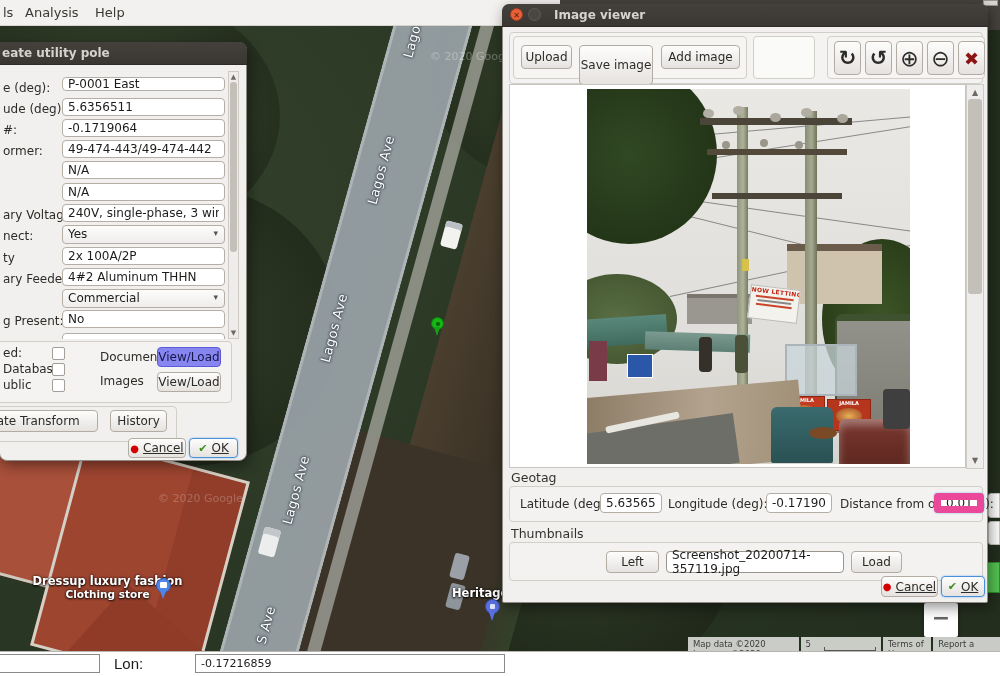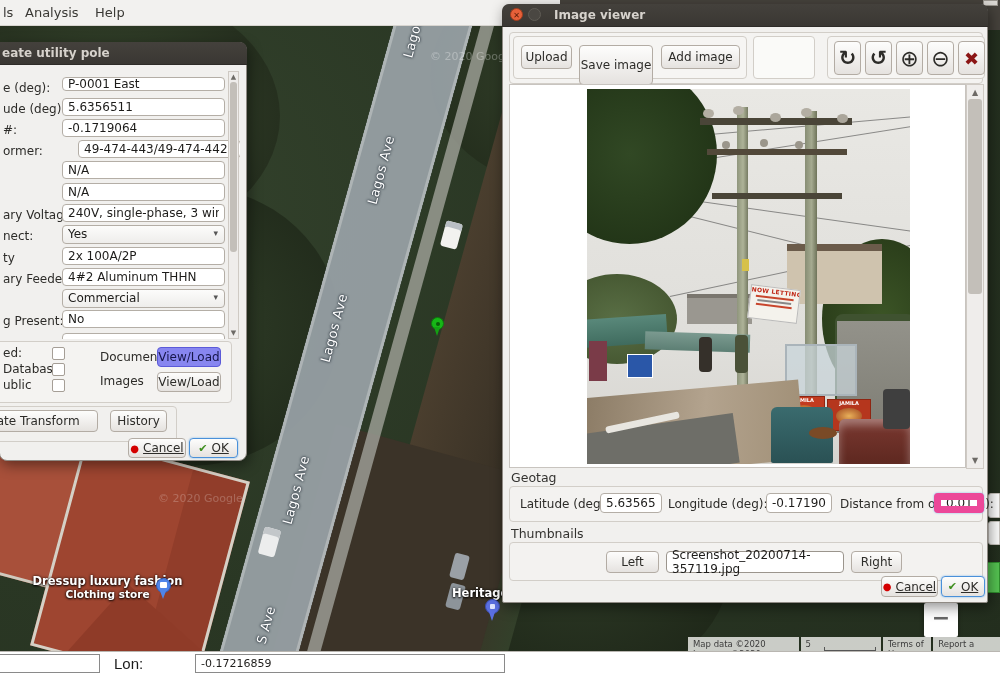--- a/index.html
+++ b/index.html
@@ -178,21 +178,21 @@
     <div class="lbl" style="left:3px;top:73px">ormer:</div>
     <div class="lbl" style="left:3px;top:137px">ary Voltage:</div>
     <div class="lbl" style="left:3px;top:158px">nect:</div>
     <div class="lbl" style="left:3px;top:180px">ty</div>
     <div class="lbl" style="left:3px;top:201px">ary Feeder:</div>
     <div class="lbl" style="left:3px;top:243px">g Present:</div>
 
     <input class="inp" style="left: 62px; top: 6px; width: 163px; height: 14px;" value="P-0001 East">
     <input class="inp" style="left: 62px; top: 27px; width: 163px; height: 18px;" value="5.6356511">
     <input class="inp" style="left: 62px; top: 48px; width: 163px; height: 18px;" value="-0.1719064">
-    <input class="inp" style="left: 78px; top: 69px; width: 163px; height: 18px;" value="49-474-443/49-474-442">
+    <input class="inp" style="left: 62px; top: 69px; width: 163px; height: 18px;" value="49-474-443/49-474-442">
     <input class="inp" style="left: 62px; top: 90px; width: 163px; height: 18px;" value="N/A">
     <input class="inp" style="left: 62px; top: 112px; width: 163px; height: 18px;" value="N/A">
     <input class="inp" style="left: 62px; top: 133px; width: 163px; height: 18px;" value="240V, single-phase, 3 wire">
     <div class="sel" style="left:62px;top:154px;width:163px;height:19px">
       <span>Yes</span><span class="arr">▾</span>
     </div>
     <input class="inp" style="left: 62px; top: 176px; width: 163px; height: 18px;" value="2x 100A/2P">
     <input class="inp" style="left: 62px; top: 197px; width: 163px; height: 18px;" value="4#2 Aluminum THHN">
     <div class="sel" style="left:62px;top:218px;width:163px;height:19px">
       <span>Commercial</span><span class="arr">▾</span>
@@ -339,21 +339,21 @@
     <div class="lbl" style="left:330px;top:10px">Distance from object (m):</div>
     <input class="inp focus" style="left: 424px; top: 6px; width: 50px; height: 20px;" value="0.01">
   </div>
 
   <div class="lbl" style="left:8px;top:521px;font-size:12.5px;color:#33322f">Thumbnails</div>
   <div class="grpbox" style="left:6px;top:537px;width:474px;height:39px;background:#f3f2f0">
     <div class="btn" style="left:96px;top:8px;width:53px;height:22px">Left</div>
     <div class="inp" style="left:156px;top:8px;width:178px;height:22px;display:flex;align-items:center;justify-content:center;border-color:#9b958d">
         <span>Screenshot_20200714-357119.jpg</span>
       </div>
-    <div class="btn" style="left:341px;top:8px;width:51px;height:22px">Right</div>
+    <div class="btn" style="left:341px;top:8px;width:51px;height:22px">Load</div>
   </div>
 
   <div class="btn" style="left:378px;top:571px;width:57px;height:21px">
     <span style="color:#d40000;font-size:10px">●</span>
     <span style="text-decoration:underline">Cancel</span>
   </div>
   <div class="btn default" style="left:438px;top:571px;width:44px;height:21px">
     <span style="color:#3f8f1f;font-size:11px">✔</span>
     <span style="text-decoration:underline">OK</span>
   </div>

